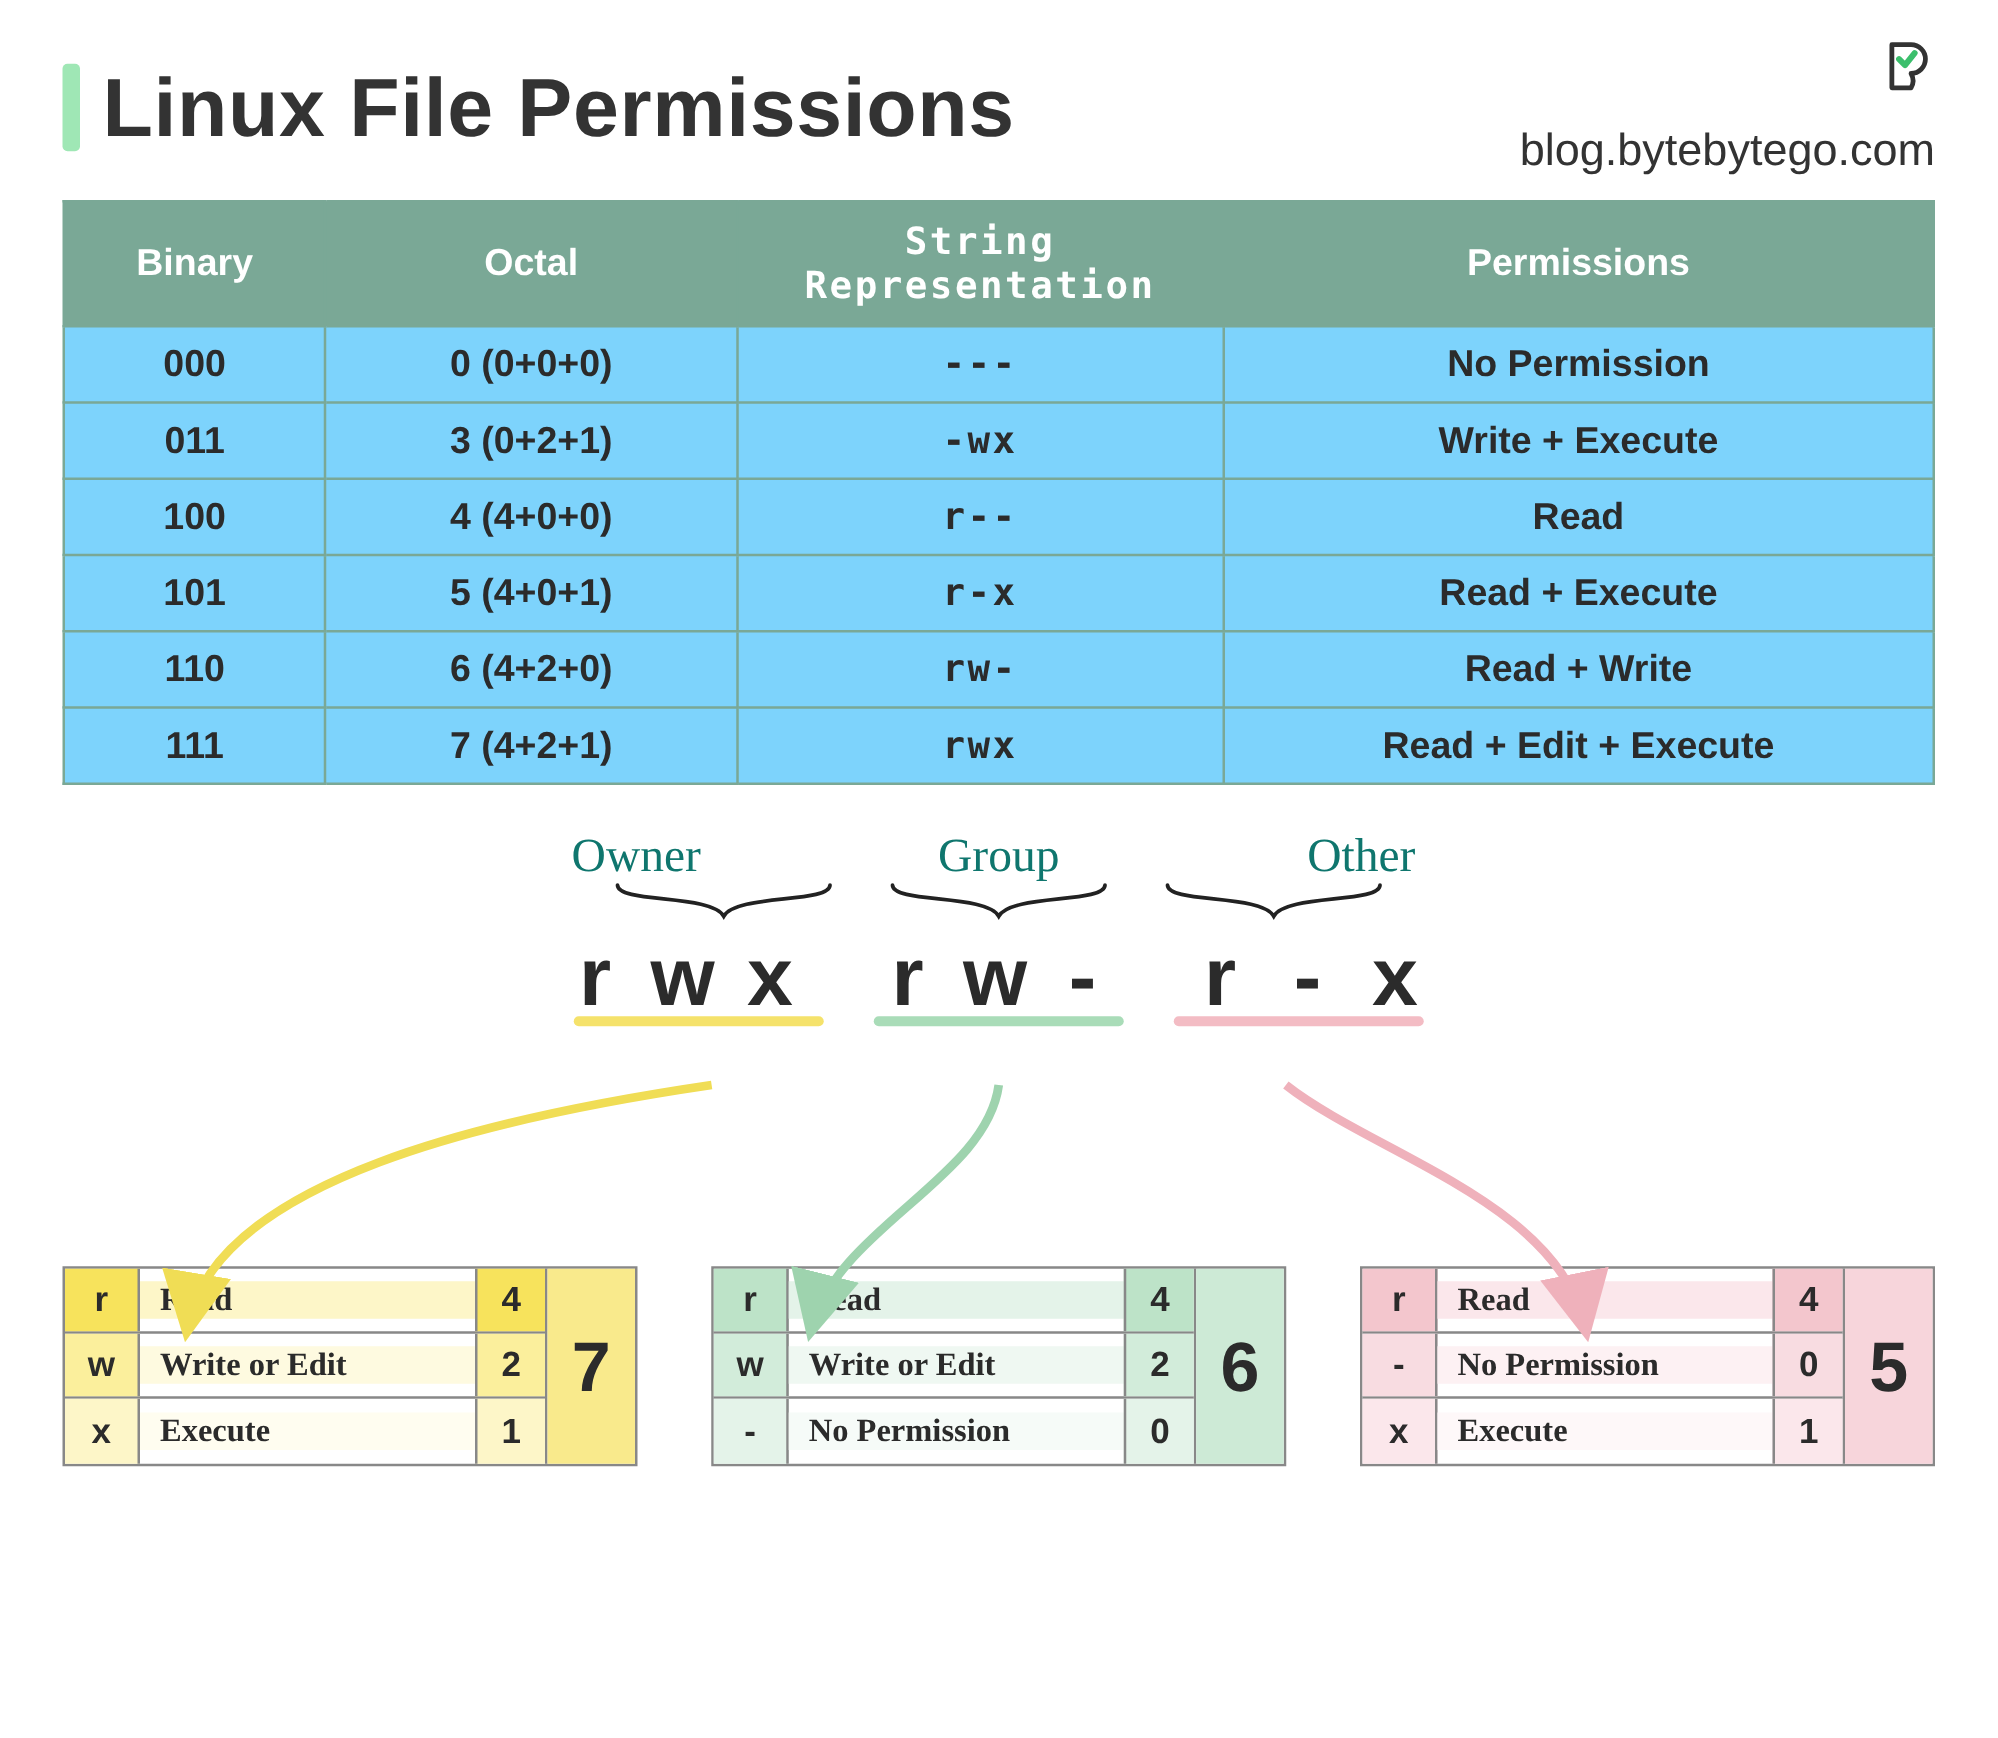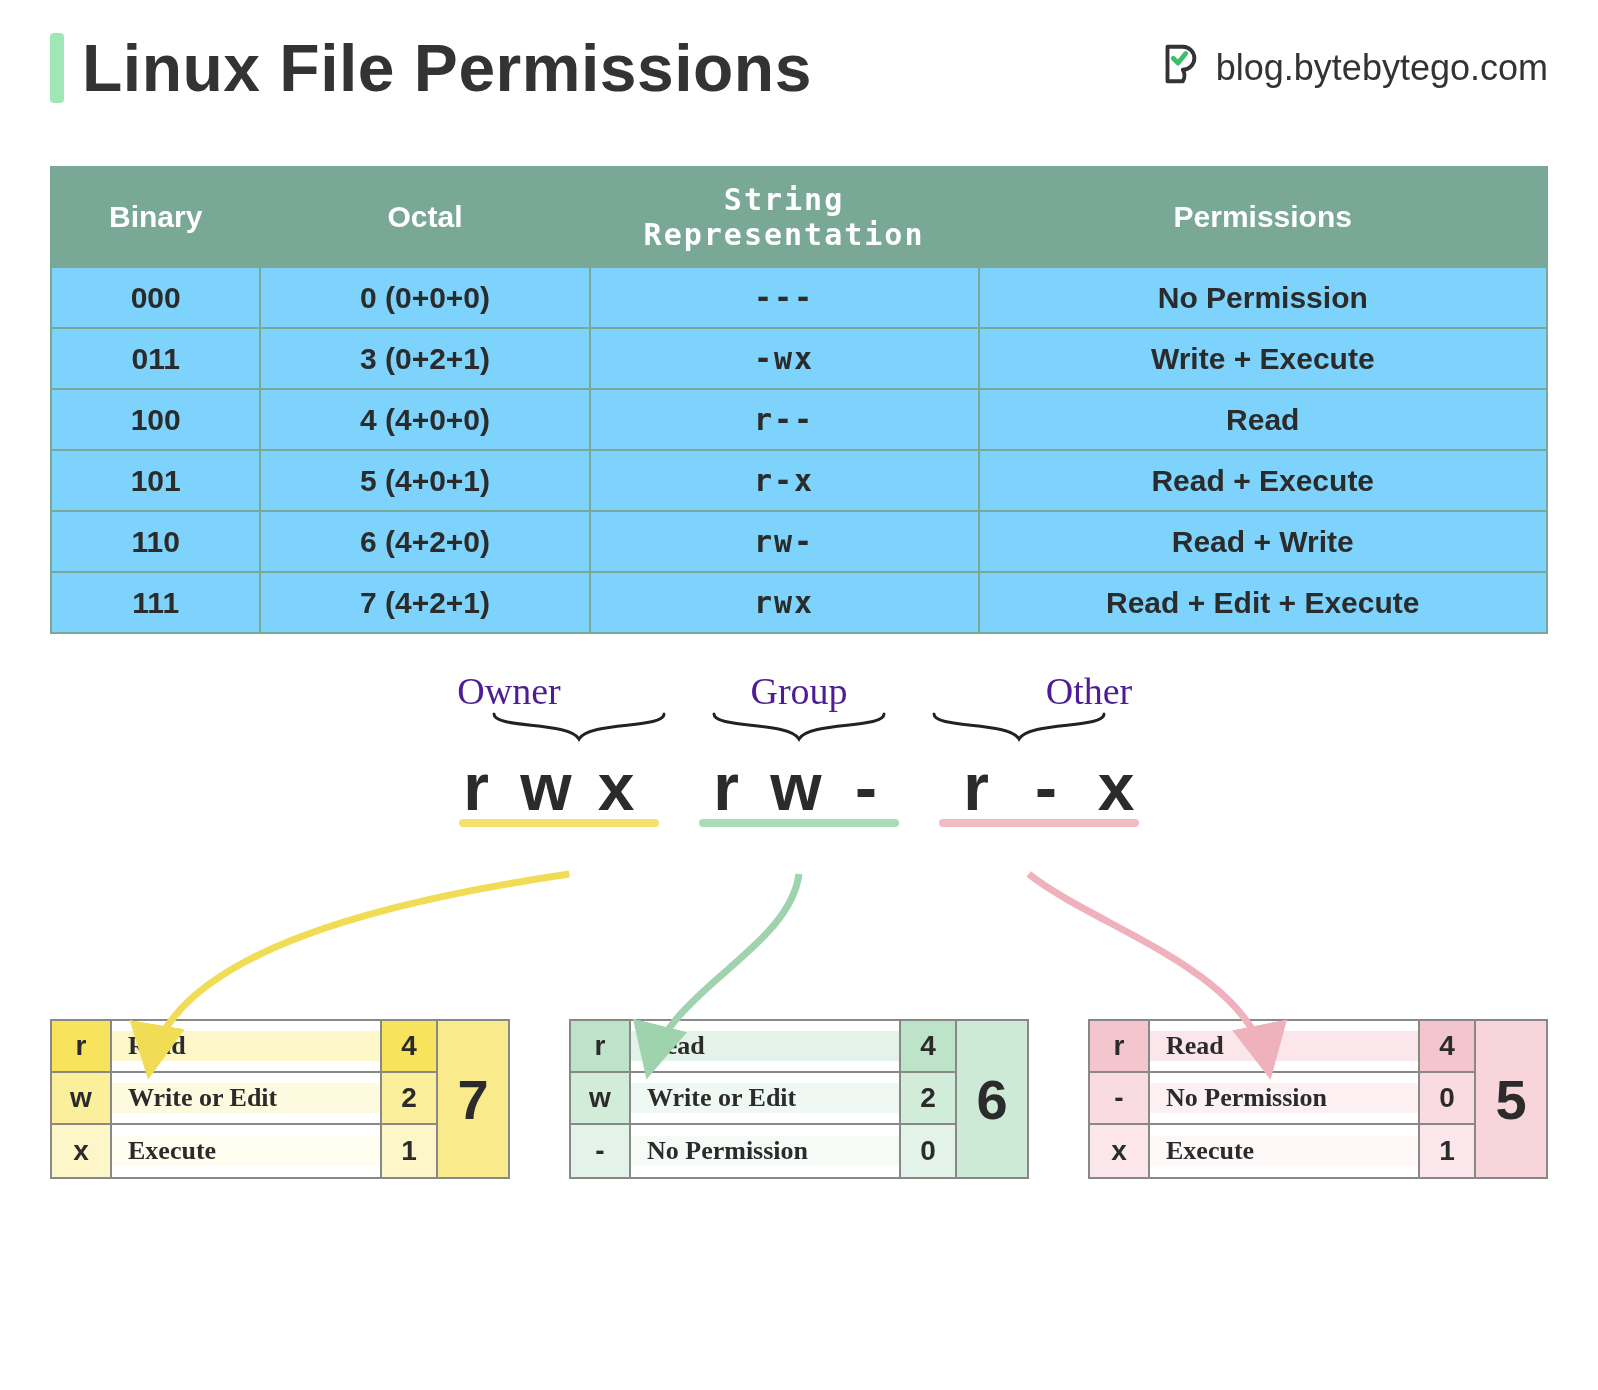--- a/index.html
+++ b/index.html
@@ -6,44 +6,44 @@
   body {
     font-family: "Comic Sans MS", "Comic Sans", "Segoe Script", cursive, sans-serif;
     background: #ffffff;
     width: 1598px;
     height: 1390px;
     padding: 30px 50px;
     color: #2b2b2b;
   }
 
   
-  .header { display: flex; align-items: center; justify-content: space-between; margin-bottom: 60px; }
+  .header { display: flex; align-items: center; justify-content: space-between; margin-bottom: 19px; }
   .title-wrap { display: flex; align-items: center; gap: 18px; }
   .accent-bar { width: 14px; height: 70px; background: #9fe7b5; border-radius: 4px; }
   .page-title { font-size: 66px; font-weight: 700; color: #333; letter-spacing: 0.5px; }
-  .brand { display: flex; align-items: center; gap: 14px; font-size: 36px; color: #333; }
+  .brand { display: flex; align-items: flex-end; gap: 14px; font-size: 36px; color: #333; flex-direction: column; }
   .brand svg { width: 46px; height: 46px; }
 
   
   .perm-table { width: 100%; border-collapse: collapse; font-size: 30px; margin-bottom: 35px; }
   .perm-table th {
     background: #7aa896; color: #fff; font-weight: 700; padding: 14px 10px; text-align: center;
     border: 2px solid #7aa896;
   }
   .perm-table td {
     border: 2px solid #7aa896; padding: 12px 10px; text-align: center; background: #7dd3fc; font-weight: 600;
   }
   .perm-table .col-binary { width: 14%; }
   .perm-table .col-octal  { width: 22%; }
   .perm-table .col-string { width: 26%; font-family: "Comic Sans MS", monospace; letter-spacing: 2px; }
   .perm-table .col-perm   { width: 38%; }
 
   
   .example-wrap { position: relative; height: 260px; }
-  .role-labels { display: flex; justify-content: center; gap: 110px; font-family: Georgia, "Times New Roman", serif; font-size: 38px; font-weight: 400; color: #4c1d95; }
+  .role-labels { display: flex; justify-content: center; gap: 110px; font-family: Georgia, "Times New Roman", serif; font-size: 38px; font-weight: 400; color: #0f766e; }
   .role-labels span { width: 180px; text-align: center; }
   .brace-row { display: flex; justify-content: center; gap: 40px; margin-top: -4px; }
   .brace { width: 180px; height: 36px; }
   .rwx-row { display:flex; justify-content:center; gap:10px; font-size:66px; font-weight:700; letter-spacing: 6px; margin-top: 4px;}
   .rwx-row span { width: 60px; text-align:center; display:inline-block;}
   .underline-row { display:flex; justify-content:center; gap:40px; margin-top:-6px;}
   .uline { height:8px; width:200px; border-radius:4px;}
   .u-yellow{ background:#f5e26b;} .u-green{ background:#a9dcb8;} .u-pink{ background:#f3bcc4;}
 
   

